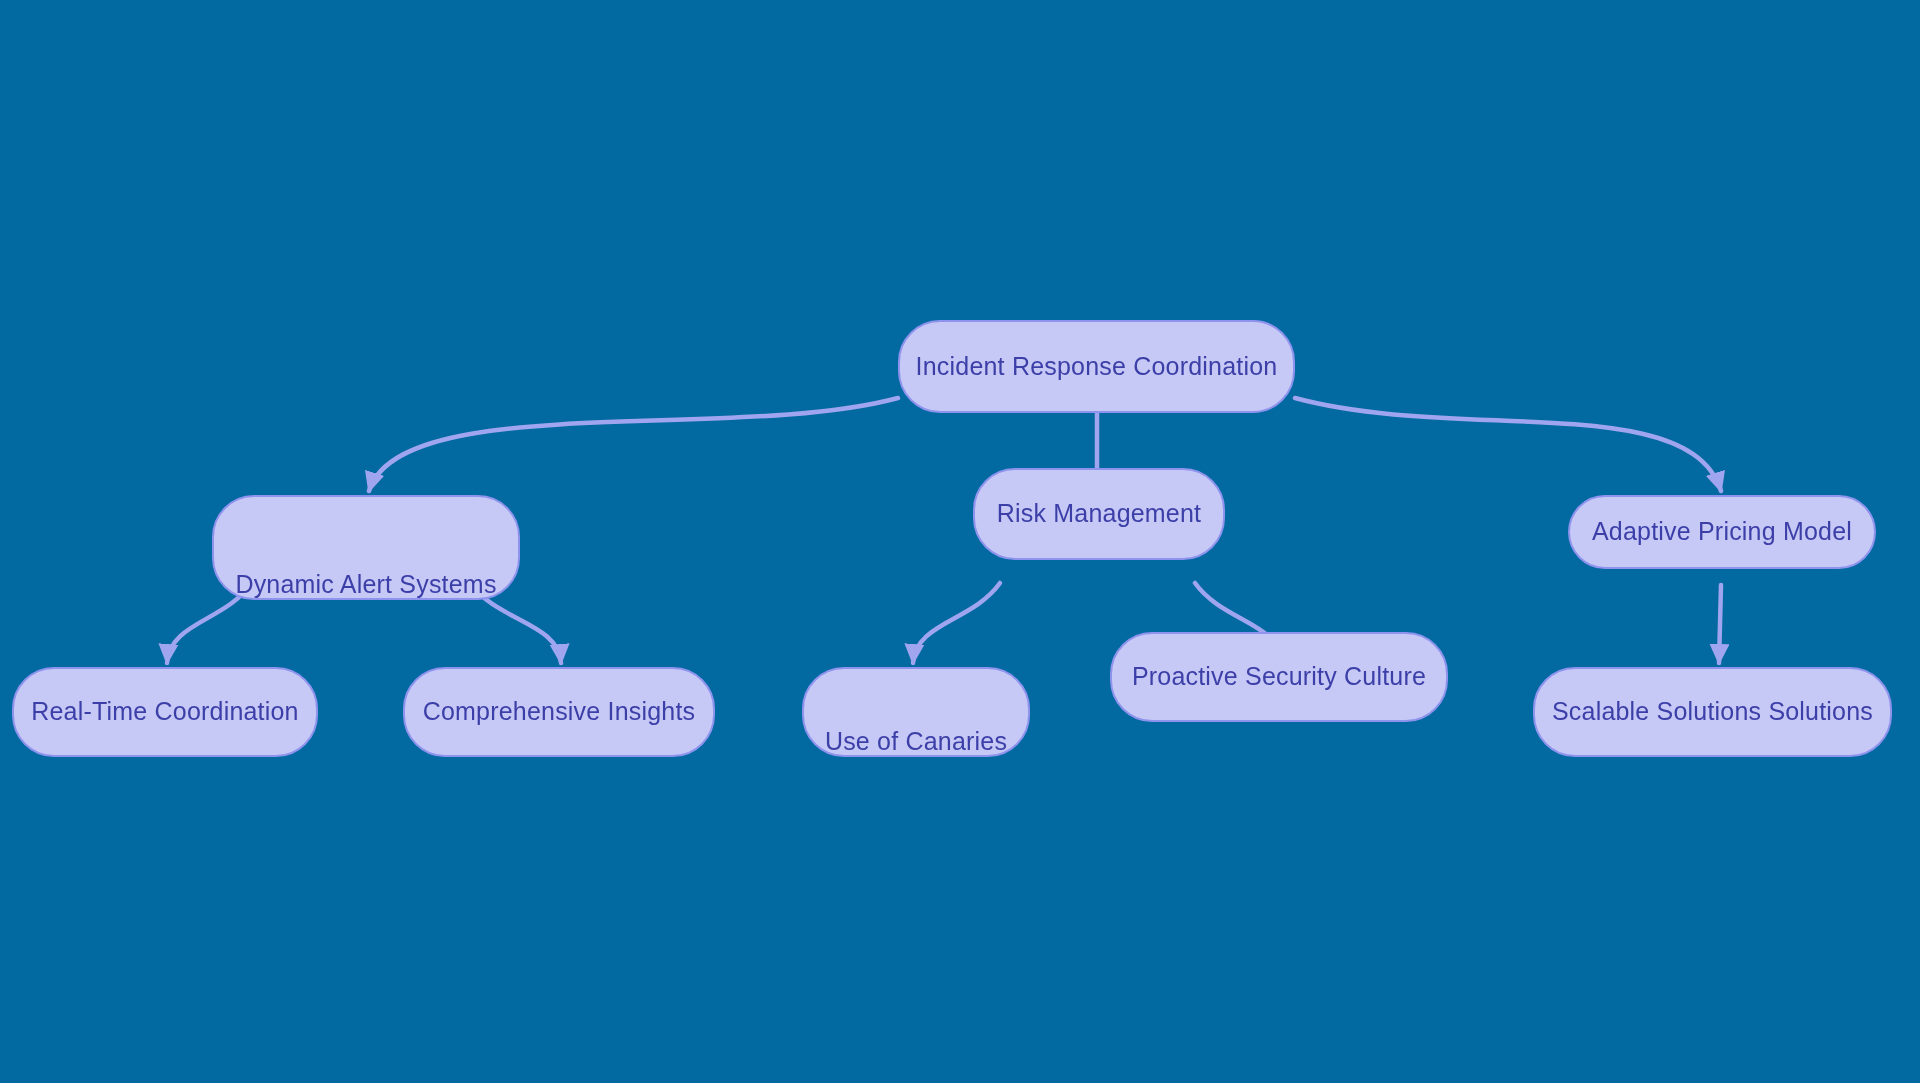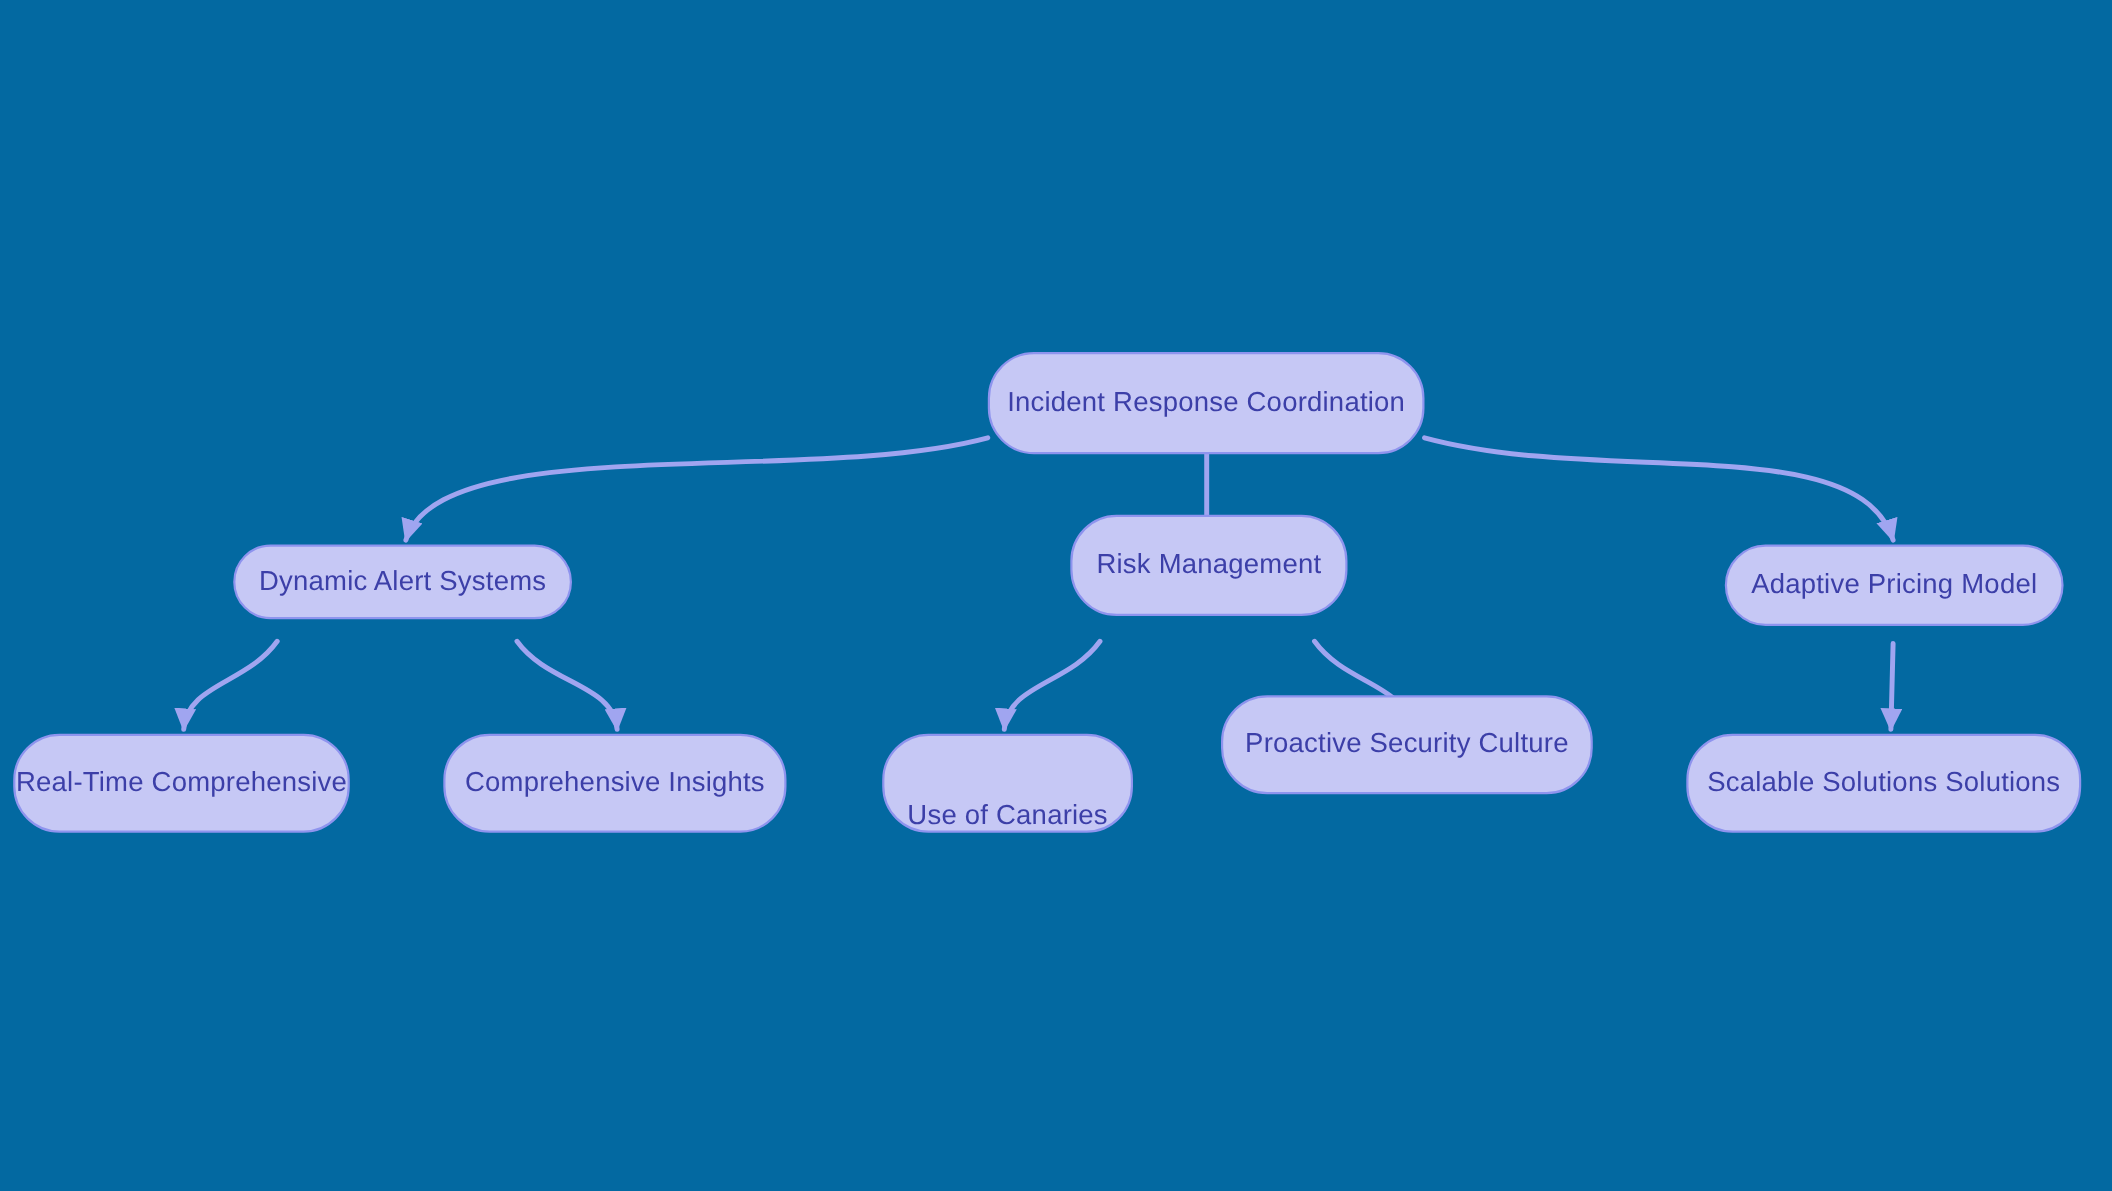--- a/index.html
+++ b/index.html
@@ -57,31 +57,31 @@
         <path d="M 470 583 C 498 622, 558 622, 561 663" fill="none" stroke="#a0a5f0" stroke-width="4.5" stroke-linecap="round" marker-end="url(#arrowhead)"></path>
         <path d="M 1000 583 C 972 622, 916 622, 913 663" fill="none" stroke="#a0a5f0" stroke-width="4.5" stroke-linecap="round" marker-end="url(#arrowhead)"></path>
         <path d="M 1195 583 C 1223 622, 1279 622, 1282 663" fill="none" stroke="#a0a5f0" stroke-width="4.5" stroke-linecap="round" marker-end="url(#arrowhead)"></path>
         <path d="M 1721 585 L 1719 663" fill="none" stroke="#a0a5f0" stroke-width="4.5" stroke-linecap="round" marker-end="url(#arrowhead)"></path>
       </g>
   </svg>
   <div id="nodes">
       <div class="node" style="left: 898px; top: 320px; width: 397px; height: 93px; background: rgb(198, 200, 245); border-color: rgb(142, 148, 238); color: rgb(60, 63, 168);">
         <span>Incident Response Coordination</span>
       </div>
-      <div class="node" style="left: 212px; top: 495px; width: 308px; height: 68px; background: rgb(198, 200, 245); border-color: rgb(142, 148, 238); color: rgb(60, 63, 168);">
+      <div class="node" style="left: 212px; top: 495px; width: 308px; height: 105px; background: rgb(198, 200, 245); border-color: rgb(142, 148, 238); color: rgb(60, 63, 168); align-items: flex-end;">
         <span>Dynamic Alert Systems</span>
       </div>
       <div class="node" style="left: 973px; top: 468px; width: 252px; height: 92px; background: rgb(198, 200, 245); border-color: rgb(142, 148, 238); color: rgb(60, 63, 168);">
         <span>Risk Management</span>
       </div>
       <div class="node" style="left: 1568px; top: 495px; width: 308px; height: 74px; background: rgb(198, 200, 245); border-color: rgb(142, 148, 238); color: rgb(60, 63, 168);">
         <span>Adaptive Pricing Model</span>
       </div>
       <div class="node" style="left: 12px; top: 667px; width: 306px; height: 90px; background: rgb(198, 200, 245); border-color: rgb(142, 148, 238); color: rgb(60, 63, 168);">
-        <span>Real-Time Comprehensive</span>
+        <span>Real-Time Coordination</span>
       </div>
       <div class="node" style="left: 403px; top: 667px; width: 312px; height: 90px; background: rgb(198, 200, 245); border-color: rgb(142, 148, 238); color: rgb(60, 63, 168);">
         <span>Comprehensive Insights</span>
       </div>
       <div class="node" style="left: 802px; top: 667px; width: 228px; height: 90px; background: rgb(198, 200, 245); border-color: rgb(142, 148, 238); color: rgb(60, 63, 168); align-items: flex-end;">
         <span>Use of Canaries</span>
       </div>
       <div class="node" style="left: 1110px; top: 632px; width: 338px; height: 90px; background: rgb(198, 200, 245); border-color: rgb(142, 148, 238); color: rgb(60, 63, 168);">
         <span>Proactive Security Culture</span>
       </div>

